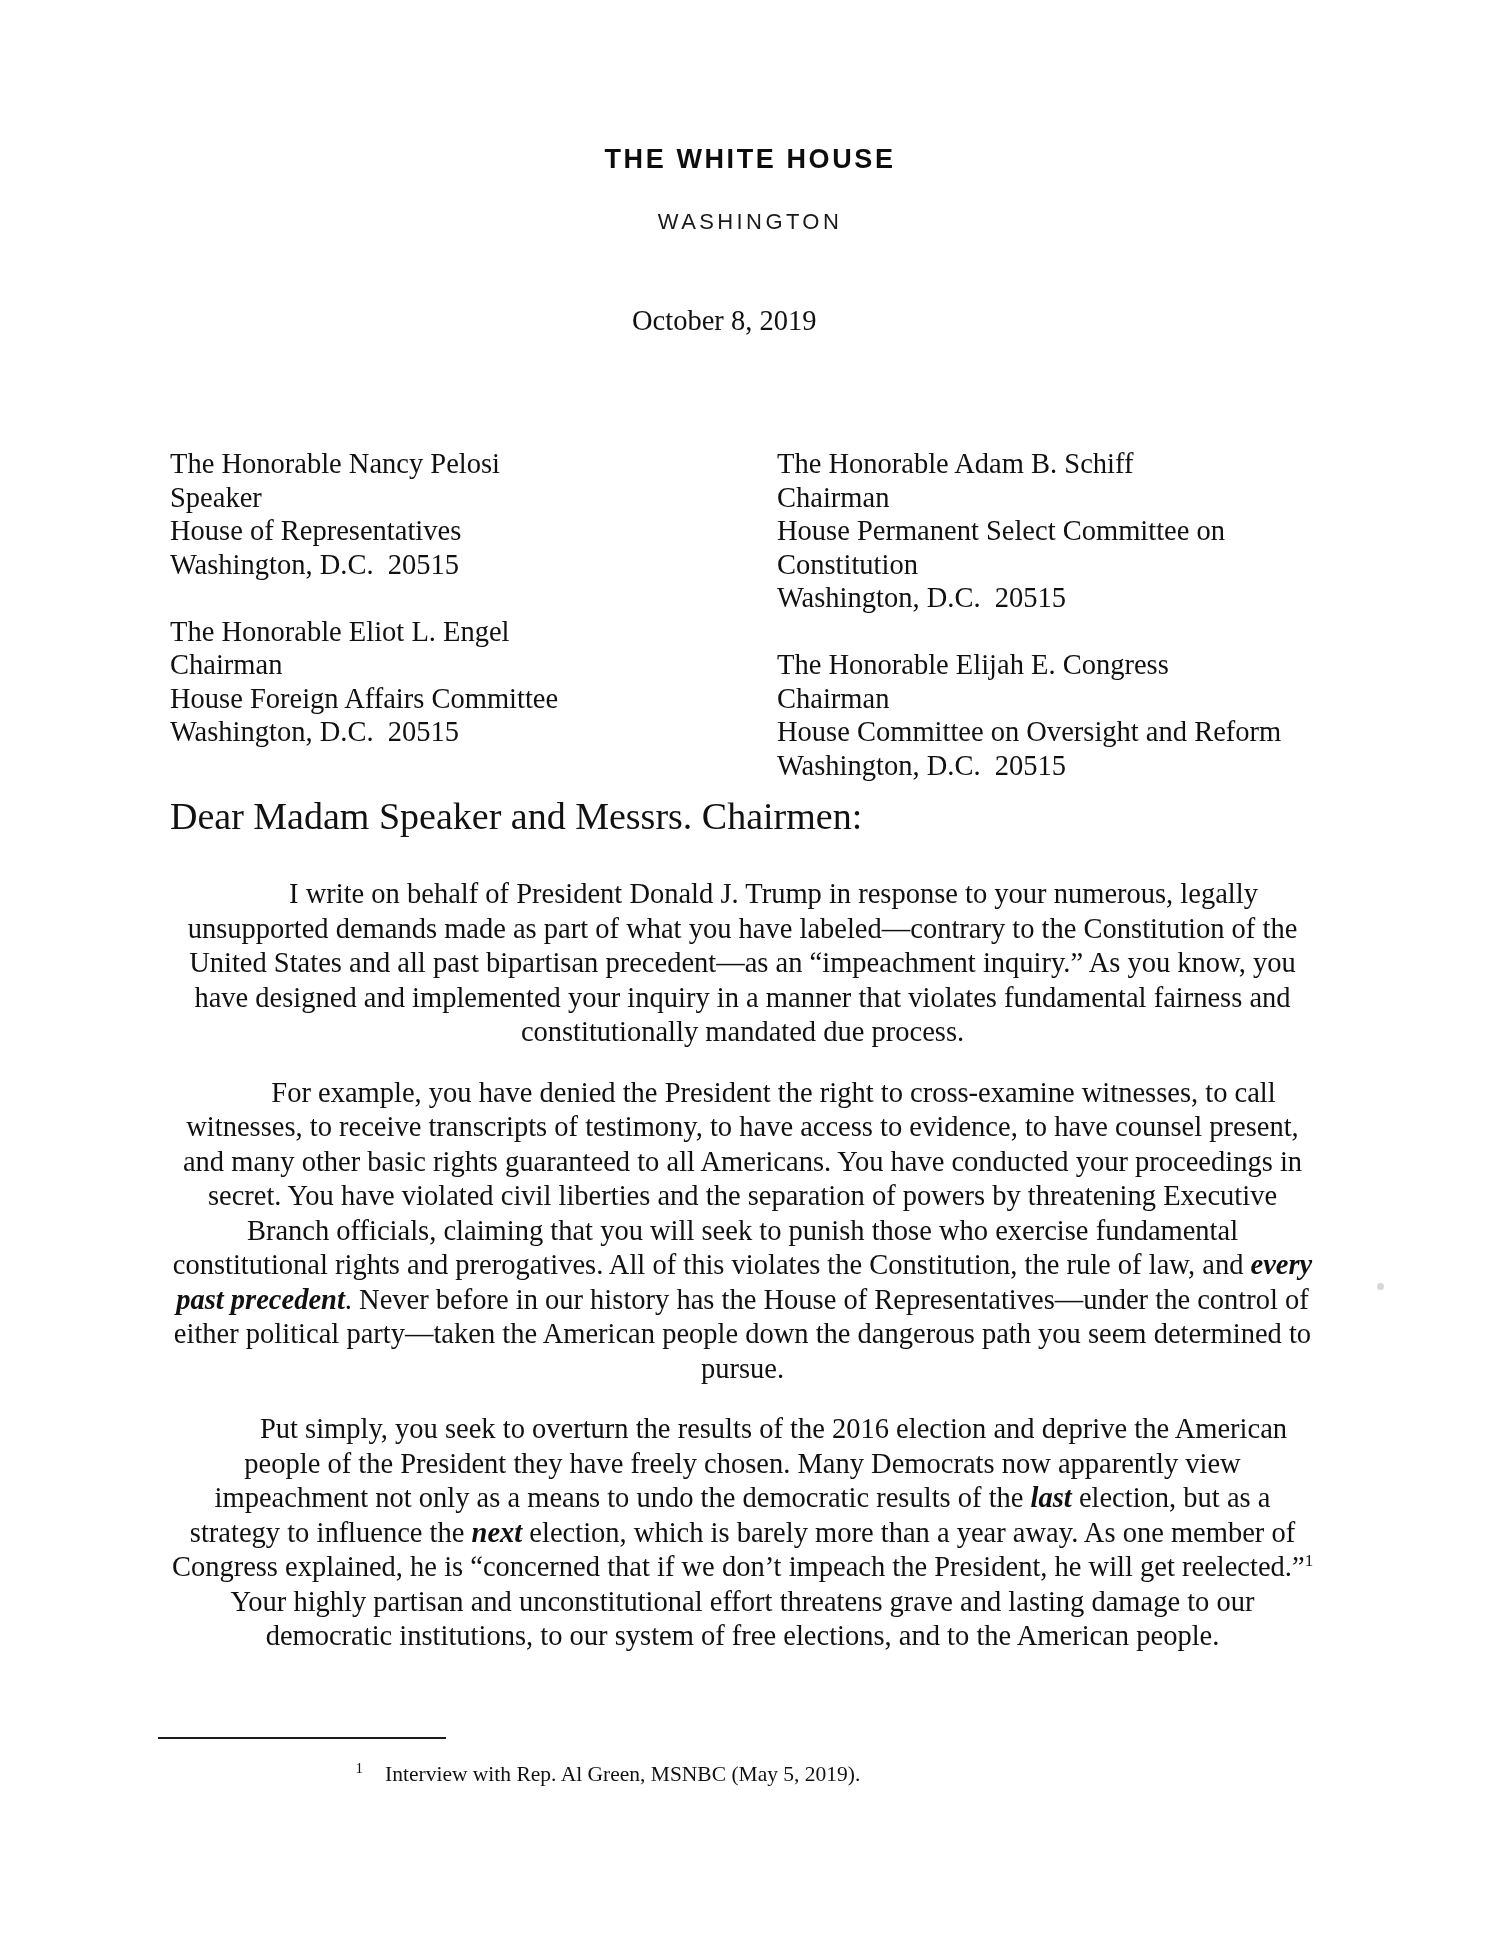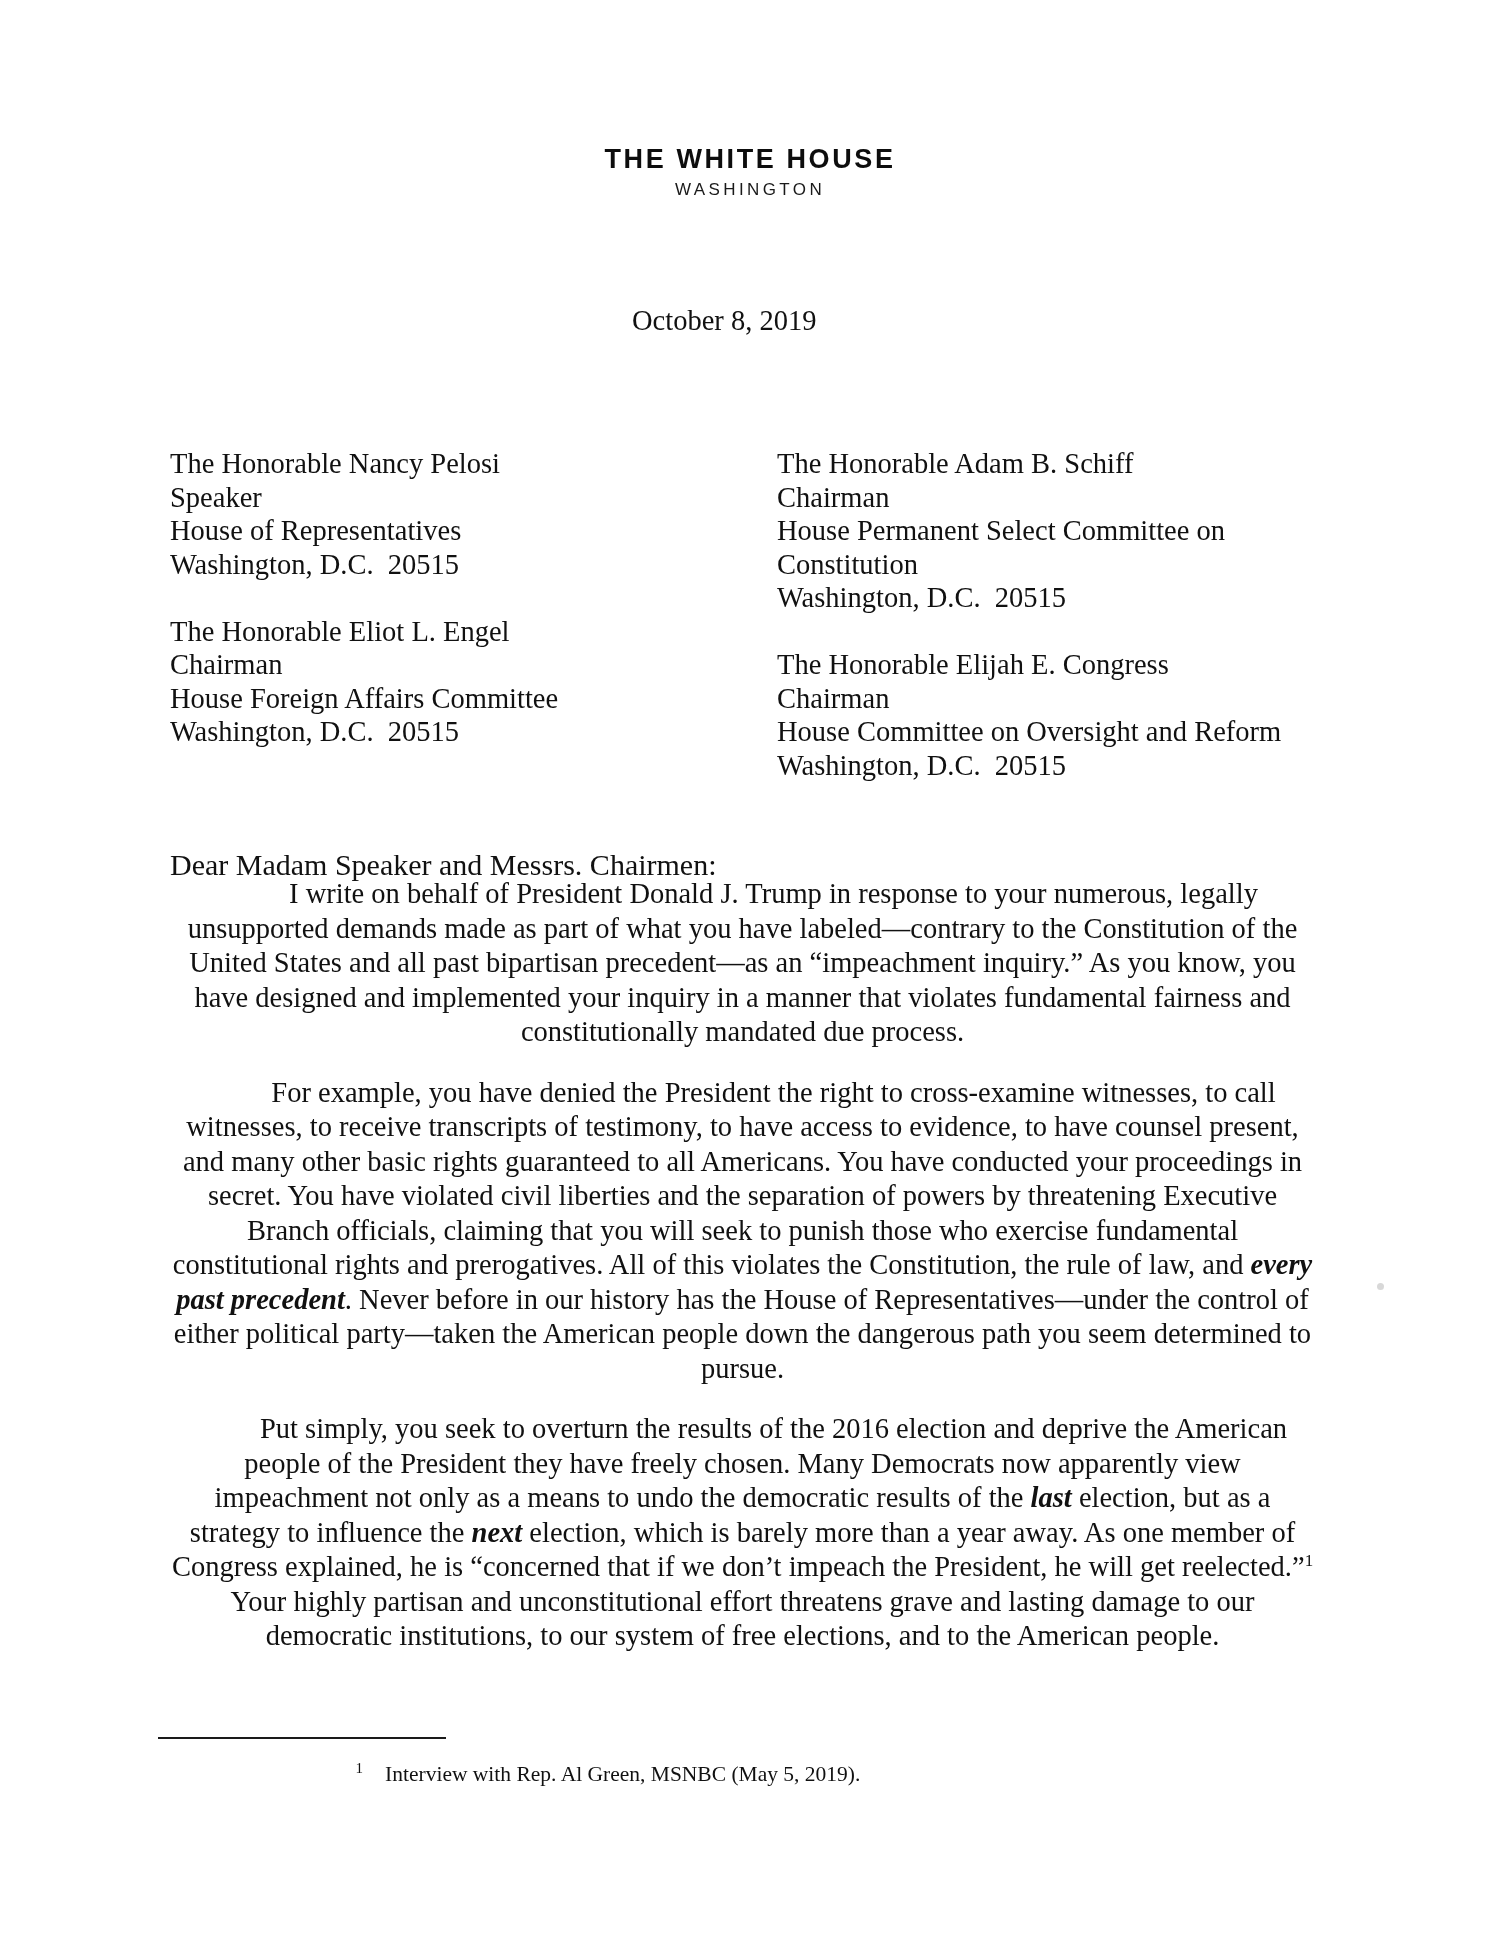--- a/index.html
+++ b/index.html
@@ -39,24 +39,24 @@
     font-family: "Liberation Sans", "DejaVu Sans", sans-serif;
     font-weight: bold;
     font-size: 27px;
     letter-spacing: 2.6px;
     color: #0d0d0d;
     line-height: 1;
   }
   .lh-sub {
     font-family: "Liberation Sans", "DejaVu Sans", sans-serif;
     font-weight: normal;
-    font-size: 17px;
+    font-size: 22px;
     letter-spacing: 3.4px;
     color: #1a1a1a;
-    margin-top: 8px;
+    margin-top: 38px;
     line-height: 1;
   }
 
   
   .date-line {
     position: absolute;
     top: 307px;
     left: 632px;
     font-size: 28.5px;
     line-height: 1;
@@ -84,22 +84,22 @@
     margin-top: 33.5px;
   }
   .addr-line {
     white-space: pre;
   }
 
   
   .salutation {
     position: absolute;
     left: 170px;
-    top: 848px;
-    font-size: 30px;
+    top: 800px;
+    font-size: 38px;
     line-height: 33.5px;
     white-space: pre;
   }
 
   
   .body-text {
     position: absolute;
     left: 170px;
     top: 877px;
     width: 1145px;

